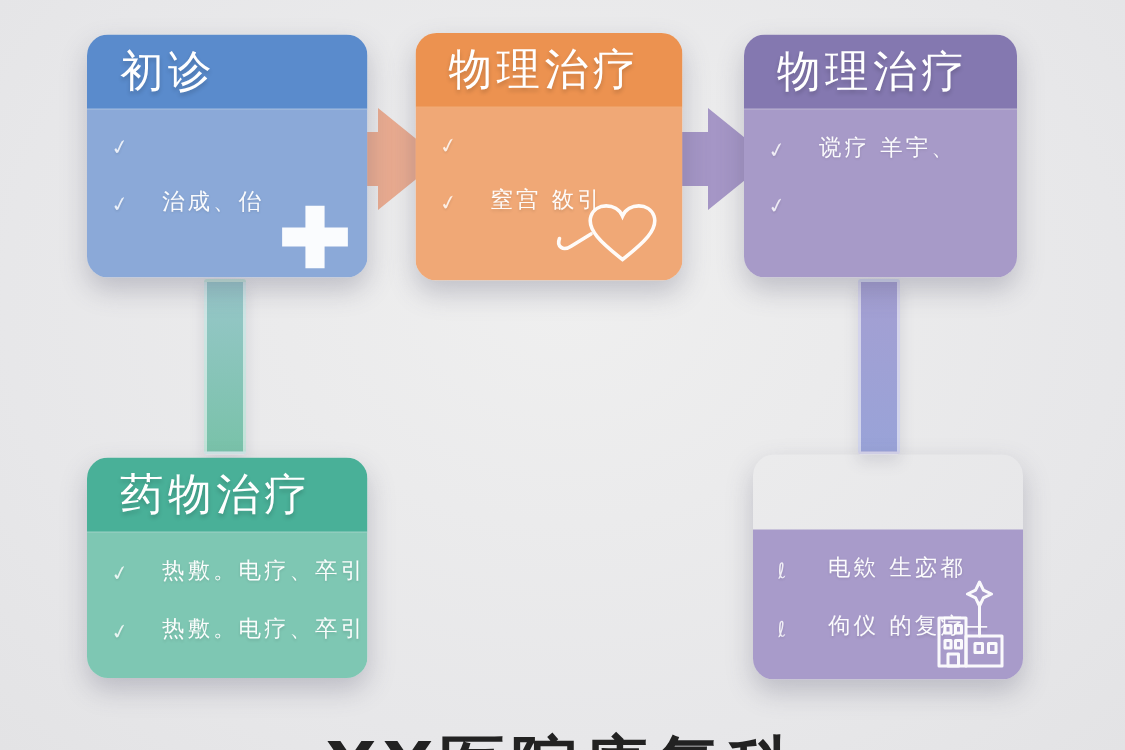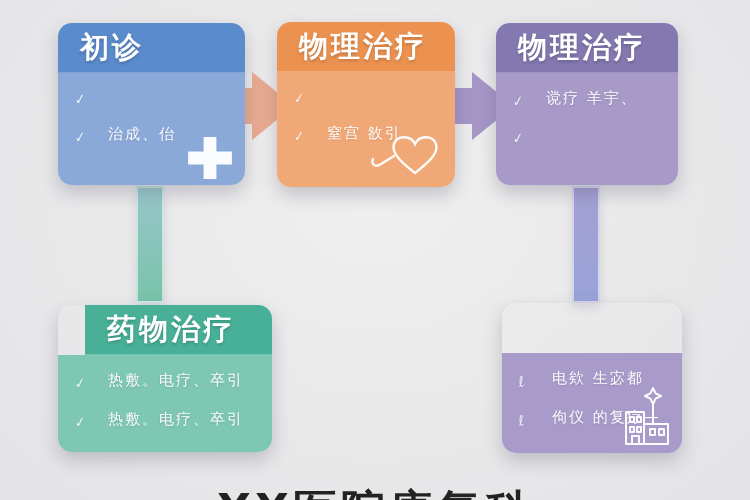--- a/index.html
+++ b/index.html
@@ -10,21 +10,21 @@
   }
   .card{
     position:absolute;border-radius:14px;overflow:hidden;z-index:2;
     box-shadow:0 8px 18px rgba(80,80,105,0.28);
   }
   .card-header{
     height:49px;display:flex;align-items:center;padding-left:22px;
     border-bottom:1px solid rgba(255,255,255,0.22);
   }
   .card-title{
-    color:#ffffff;font-weight:bold;font-size:29px;letter-spacing:3px;
+    color:#ffffff;font-weight:normal;font-size:29px;letter-spacing:3px;
     text-shadow:0 2px 3px rgba(0,0,0,0.18);white-space:nowrap;
   }
   .card-body{
     position:absolute;top:50px;left:0;right:0;bottom:0;
     padding:16px 8px 0 16px;
     background-image:linear-gradient(180deg, rgba(255,255,255,0.06), rgba(255,255,255,0.18));
   }
   .row{
     display:flex;align-items:center;margin-bottom:20px;
     color:rgba(255,255,255,0.96);font-size:15px;letter-spacing:2px;
@@ -106,21 +106,21 @@
     <div class="row">
       <span class="bullet">✓</span>
       <span>谠疗  羊宇、</span>
     </div>
     <div class="row">
       <span class="bullet">✓</span>
     </div>
   </div>
 </div>
 
-<div class="card" style="left:58px;top:305px;width:187px;height:147px;padding-left:27px;">
+<div class="card" style="left:58px;top:305px;width:187px;height:147px;">
   <div class="card-header" style="background: rgb(73, 176, 152);">
     <span class="card-title">药物治疗</span>
   </div>
   <div class="card-body" style="background: rgb(126, 199, 179);">
     <div class="row">
       <span class="bullet">✓</span>
       <span>热敷。电疗、卒引</span>
     </div>
     <div class="row">
       <span class="bullet">✓</span>

